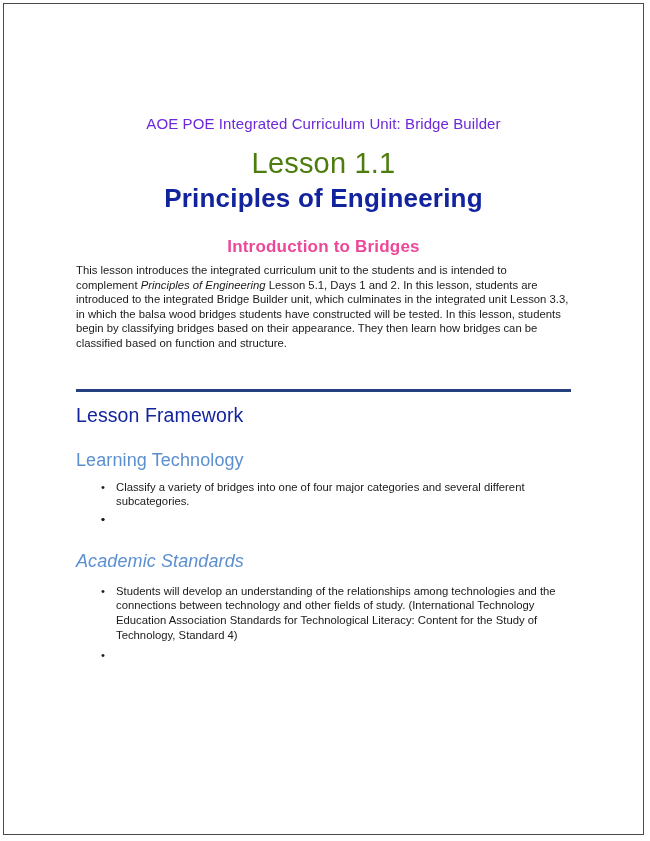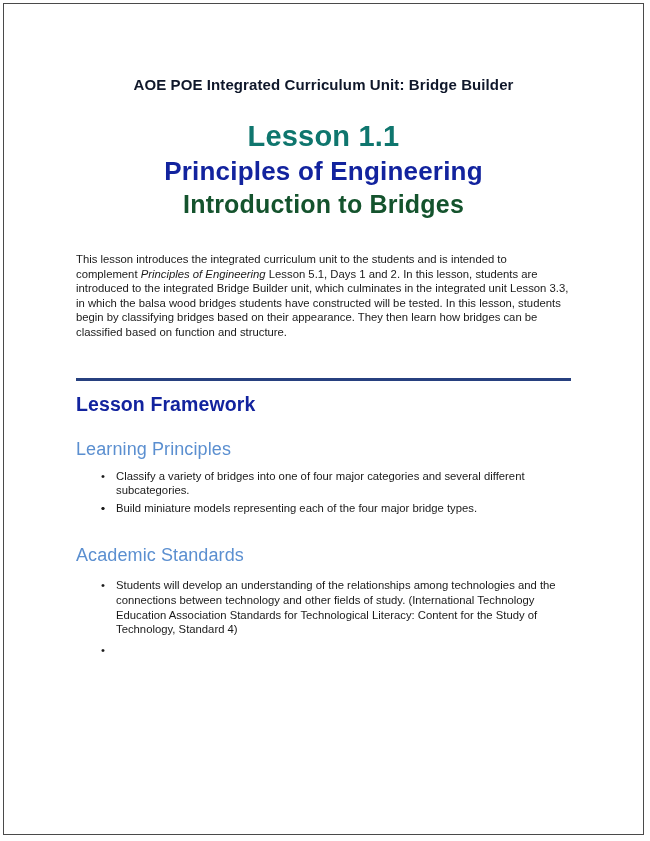--- a/index.html
+++ b/index.html
@@ -34,52 +34,52 @@
   }
 
   
   .title-block {
     text-align: center;
     padding-top: 71px;
   }
   .doc-kicker {
     font-size: 15px;
     line-height: 19px;
-    color: #0f172a;
-    font-weight: bold;
+    color: #6d28d9;
+    font-weight: normal;
     letter-spacing: 0.1px;
+    margin-top: 39px;
   }
   .doc-title-1 {
     font-size: 29px;
     line-height: 36px;
-    font-weight: bold;
-    color: #0f766e;
-    margin-top: 24px;
+    font-weight: normal;
+    color: #4d7c0f;
+    margin-top: 12px;
     letter-spacing: 0.2px;
   }
   .doc-title-2 {
     font-size: 26px;
     line-height: 33px;
     font-weight: bold;
     color: #12239e;
     margin-top: 1px;
     letter-spacing: 0.2px;
   }
   .doc-title-3 {
-    font-size: 25px;
+    font-size: 17px;
     line-height: 32px;
     font-weight: bold;
-    color: #14532d;
-    margin-top: 0;
+    color: #ec4899;
+    margin-top: 16px;
     letter-spacing: 0.2px;
   }
 
   
   .intro-wrap {
-    margin-top: 32px;
   }
   p.body-text {
     font-size: 11.3px;
     line-height: 14.6px;
     color: #1a1a1a;
     margin: 0;
     text-align: left;
   }
   p.body-text + p.body-text {
     margin-top: 12px;
@@ -90,36 +90,37 @@
 
   
   .section-rule {
     height: 3px;
     background: #27407f;
     margin-top: 38px;
   }
   h2.section-heading {
     font-size: 19.5px;
     line-height: 24px;
-    font-weight: bold;
+    font-weight: normal;
     color: #12239e;
     margin: 11px 0 0 0;
     letter-spacing: 0.1px;
   }
 
   h3.sub-heading {
     font-size: 18px;
     line-height: 22px;
     font-weight: normal;
     color: #5b8fd0;
     margin: 22px 0 0 0;
     letter-spacing: 0.1px;
   }
   h3.sub-heading.tight {
-    margin-top: 29px;
+    margin-top: 41px;
+    font-style: italic;
   }
 
   .lead-in {
     margin-top: 11px;
   }
 
   
   ul.bullets {
     list-style: none;
     margin: 9px 0 0 0;
@@ -164,32 +165,31 @@
       <div class="doc-title-3">Introduction to Bridges</div>
     </div>
 
     <div class="intro-wrap">
       <p class="body-text"><span>This lesson introduces the integrated curriculum unit to the students and is intended to complement </span><span class="italic">Principles of Engineering</span><span> Lesson 5.1, Days 1 and 2. In this lesson, students are introduced to the integrated Bridge Builder unit, which culminates in the integrated unit Lesson 3.3, in which the balsa wood bridges students have constructed will be tested. In this lesson, students begin by classifying bridges based on their appearance. They then learn how bridges can be classified based on function and structure.</span></p>
     </div>
 
     <div class="section-rule"></div>
     <h2 class="section-heading">Lesson Framework</h2>
 
-    <h3 class="sub-heading">Learning Principles</h3>
+    <h3 class="sub-heading">Learning Technology</h3>
     <ul class="bullets">
       <li>
         <span class="marker">•</span>
         <span>Classify a variety of bridges into one of four major categories and several different subcategories.</span>
       </li>
       <li>
         <span class="marker">•</span>
       </li>
       <li>
         <span class="marker">•</span>
-        <span>Build miniature models representing each of the four major bridge types.</span>
       </li>
     </ul>
 
     <h3 class="sub-heading tight">Academic Standards</h3>
     <ul class="bullets standards after-heading">
       <li>
         <span class="marker">•</span>
         <span>Students will develop an understanding of the relationships among technologies and the connections between technology and other fields of study. (International Technology Education Association Standards for Technological Literacy: Content for the Study of Technology, Standard 4)</span>
       </li>
       <li>

